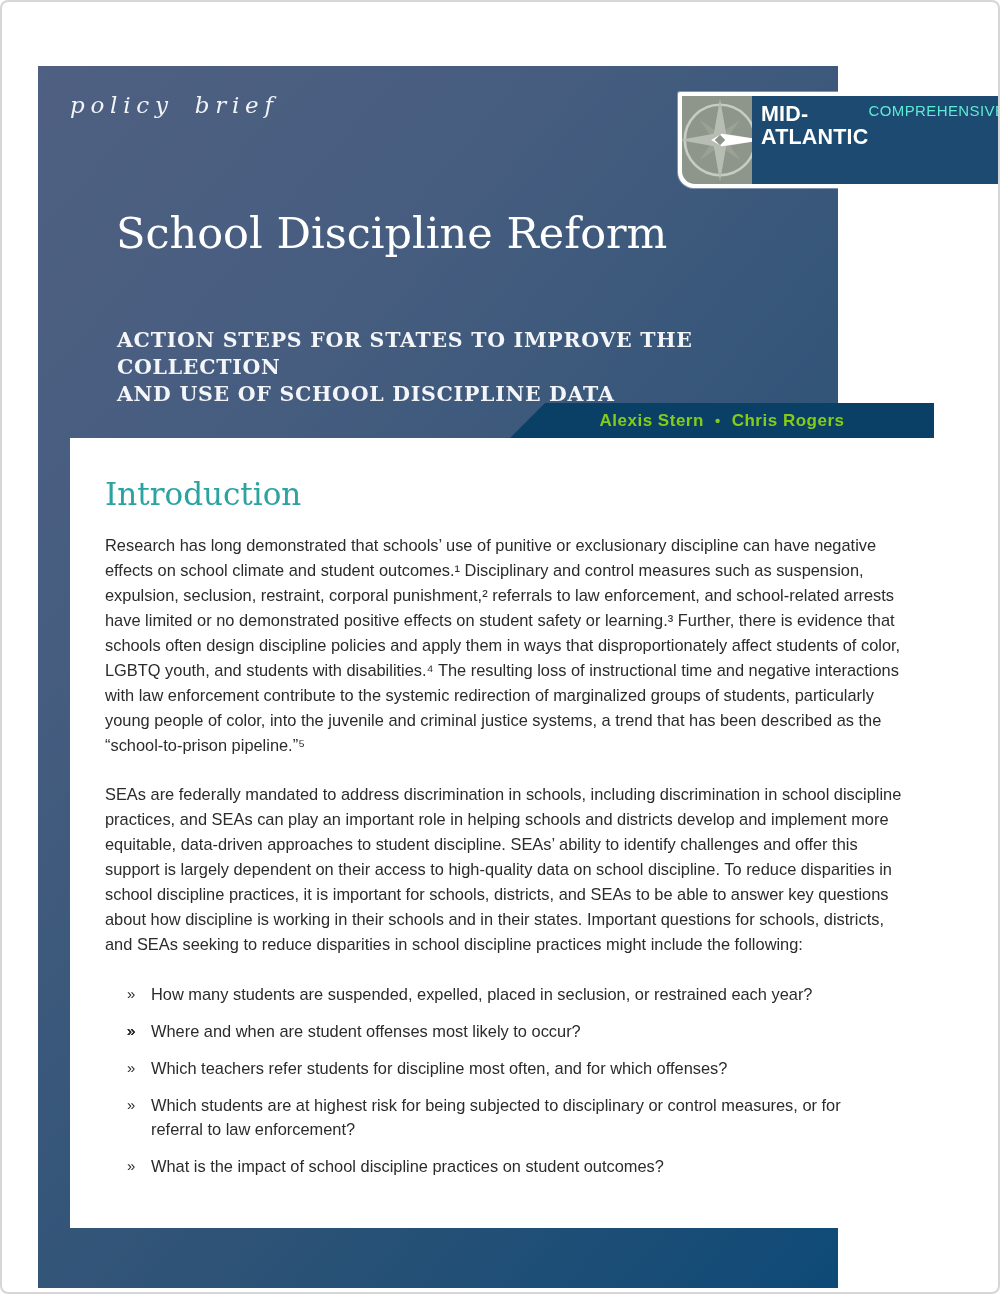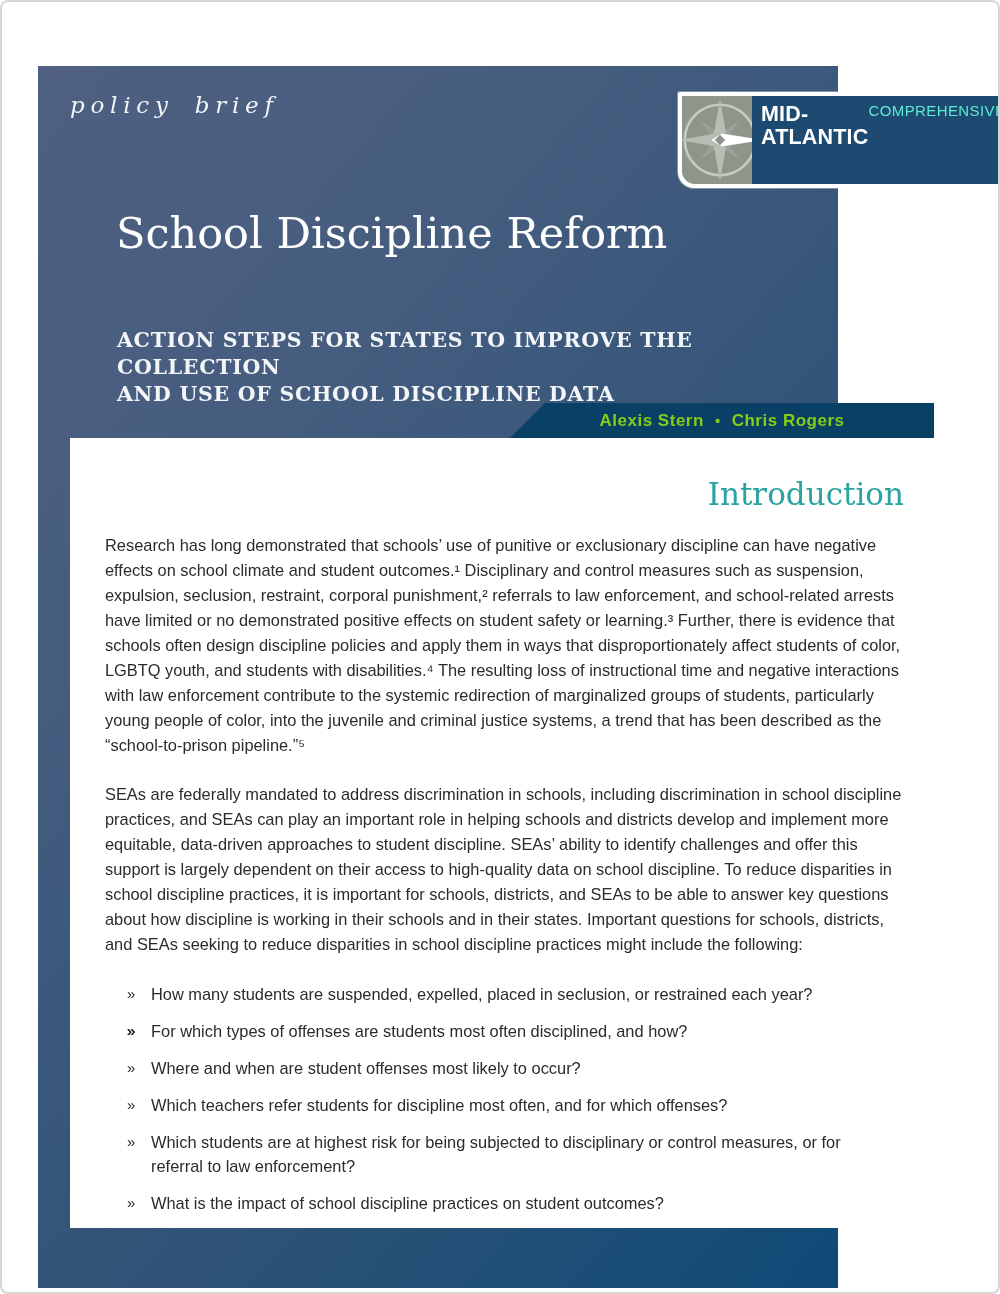--- a/index.html
+++ b/index.html
@@ -73,21 +73,21 @@
   }
   .author-bar .dot { margin: 0 11px; font-size: 15px; }
 
   
   .content {
     position: absolute; left: 32px; top: 372px; width: 864px; height: 790px;
     background: #ffffff; padding: 38px 30px 0 35px;
   }
   .content h2 {
     font-family: "DejaVu Serif", serif; font-weight: normal;
-    font-size: 31px; color: #2aa3a1; margin-bottom: 21px; text-align: right;
+    font-size: 31px; color: #2aa3a1; margin-bottom: 21px;
   }
   .content p {
     font-size: 16.4px; line-height: 25px; color: #2b2b2b;
     margin-bottom: 24px; max-width: 800px;
   }
   .bullets { list-style: none; padding-left: 22px; margin-top: 25px; }
   .bullets li {
     position: relative; padding-left: 24px; margin-bottom: 13px;
     font-size: 16.4px; line-height: 24px; color: #2b2b2b; max-width: 760px;
   }
@@ -138,21 +138,21 @@
 
     <div class="content">
       <h2>Introduction</h2>
       <p>Research has long demonstrated that schools’ use of punitive or exclusionary discipline can have negative effects on school climate and student outcomes.¹ Disciplinary and control measures such as suspension, expulsion, seclusion, restraint, corporal punishment,² referrals to law enforcement, and school-related arrests have limited or no demonstrated positive effects on student safety or learning.³ Further, there is evidence that schools often design discipline policies and apply them in ways that disproportionately affect students of color, LGBTQ youth, and students with disabilities.⁴ The resulting loss of instructional time and negative interactions with law enforcement contribute to the systemic redirection of marginalized groups of students, particularly young people of color, into the juvenile and criminal justice systems, a trend that has been described as the “school-to-prison pipeline.”⁵</p>
       <p>SEAs are federally mandated to address discrimination in schools, including discrimination in school discipline practices, and SEAs can play an important role in helping schools and districts develop and implement more equitable, data-driven approaches to student discipline. SEAs’ ability to identify challenges and offer this support is largely dependent on their access to high-quality data on school discipline. To reduce disparities in school discipline practices, it is important for schools, districts, and SEAs to be able to answer key questions about how discipline is working in their schools and in their states. Important questions for schools, districts, and SEAs seeking to reduce disparities in school discipline practices might include the following:</p>
       <ul class="bullets">
         <li><span class="marker">»</span><span>How many students are suspended, expelled, placed in seclusion, or restrained each year?</span></li>
         <li><span class="marker">»</span></li>
         <li><span class="marker">»</span></li>
         <li><span class="marker">»</span></li>
-        <li><span class="marker">»</span><span>For which types of offenses are students most often disciplined, and how?</span></li>
+        <li><span class="marker">»</span></li>
         <li><span class="marker">»</span><span>Where and when are student offenses most likely to occur?</span></li>
         <li><span class="marker">»</span><span>Which teachers refer students for discipline most often, and for which offenses?</span></li>
         <li><span class="marker">»</span><span>Which students are at highest risk for being subjected to disciplinary or control measures, or for referral to law enforcement?</span></li>
         <li><span class="marker">»</span><span>What is the impact of school discipline practices on student outcomes?</span></li>
       </ul>
     </div>
 
   </div>
 </div>
 

